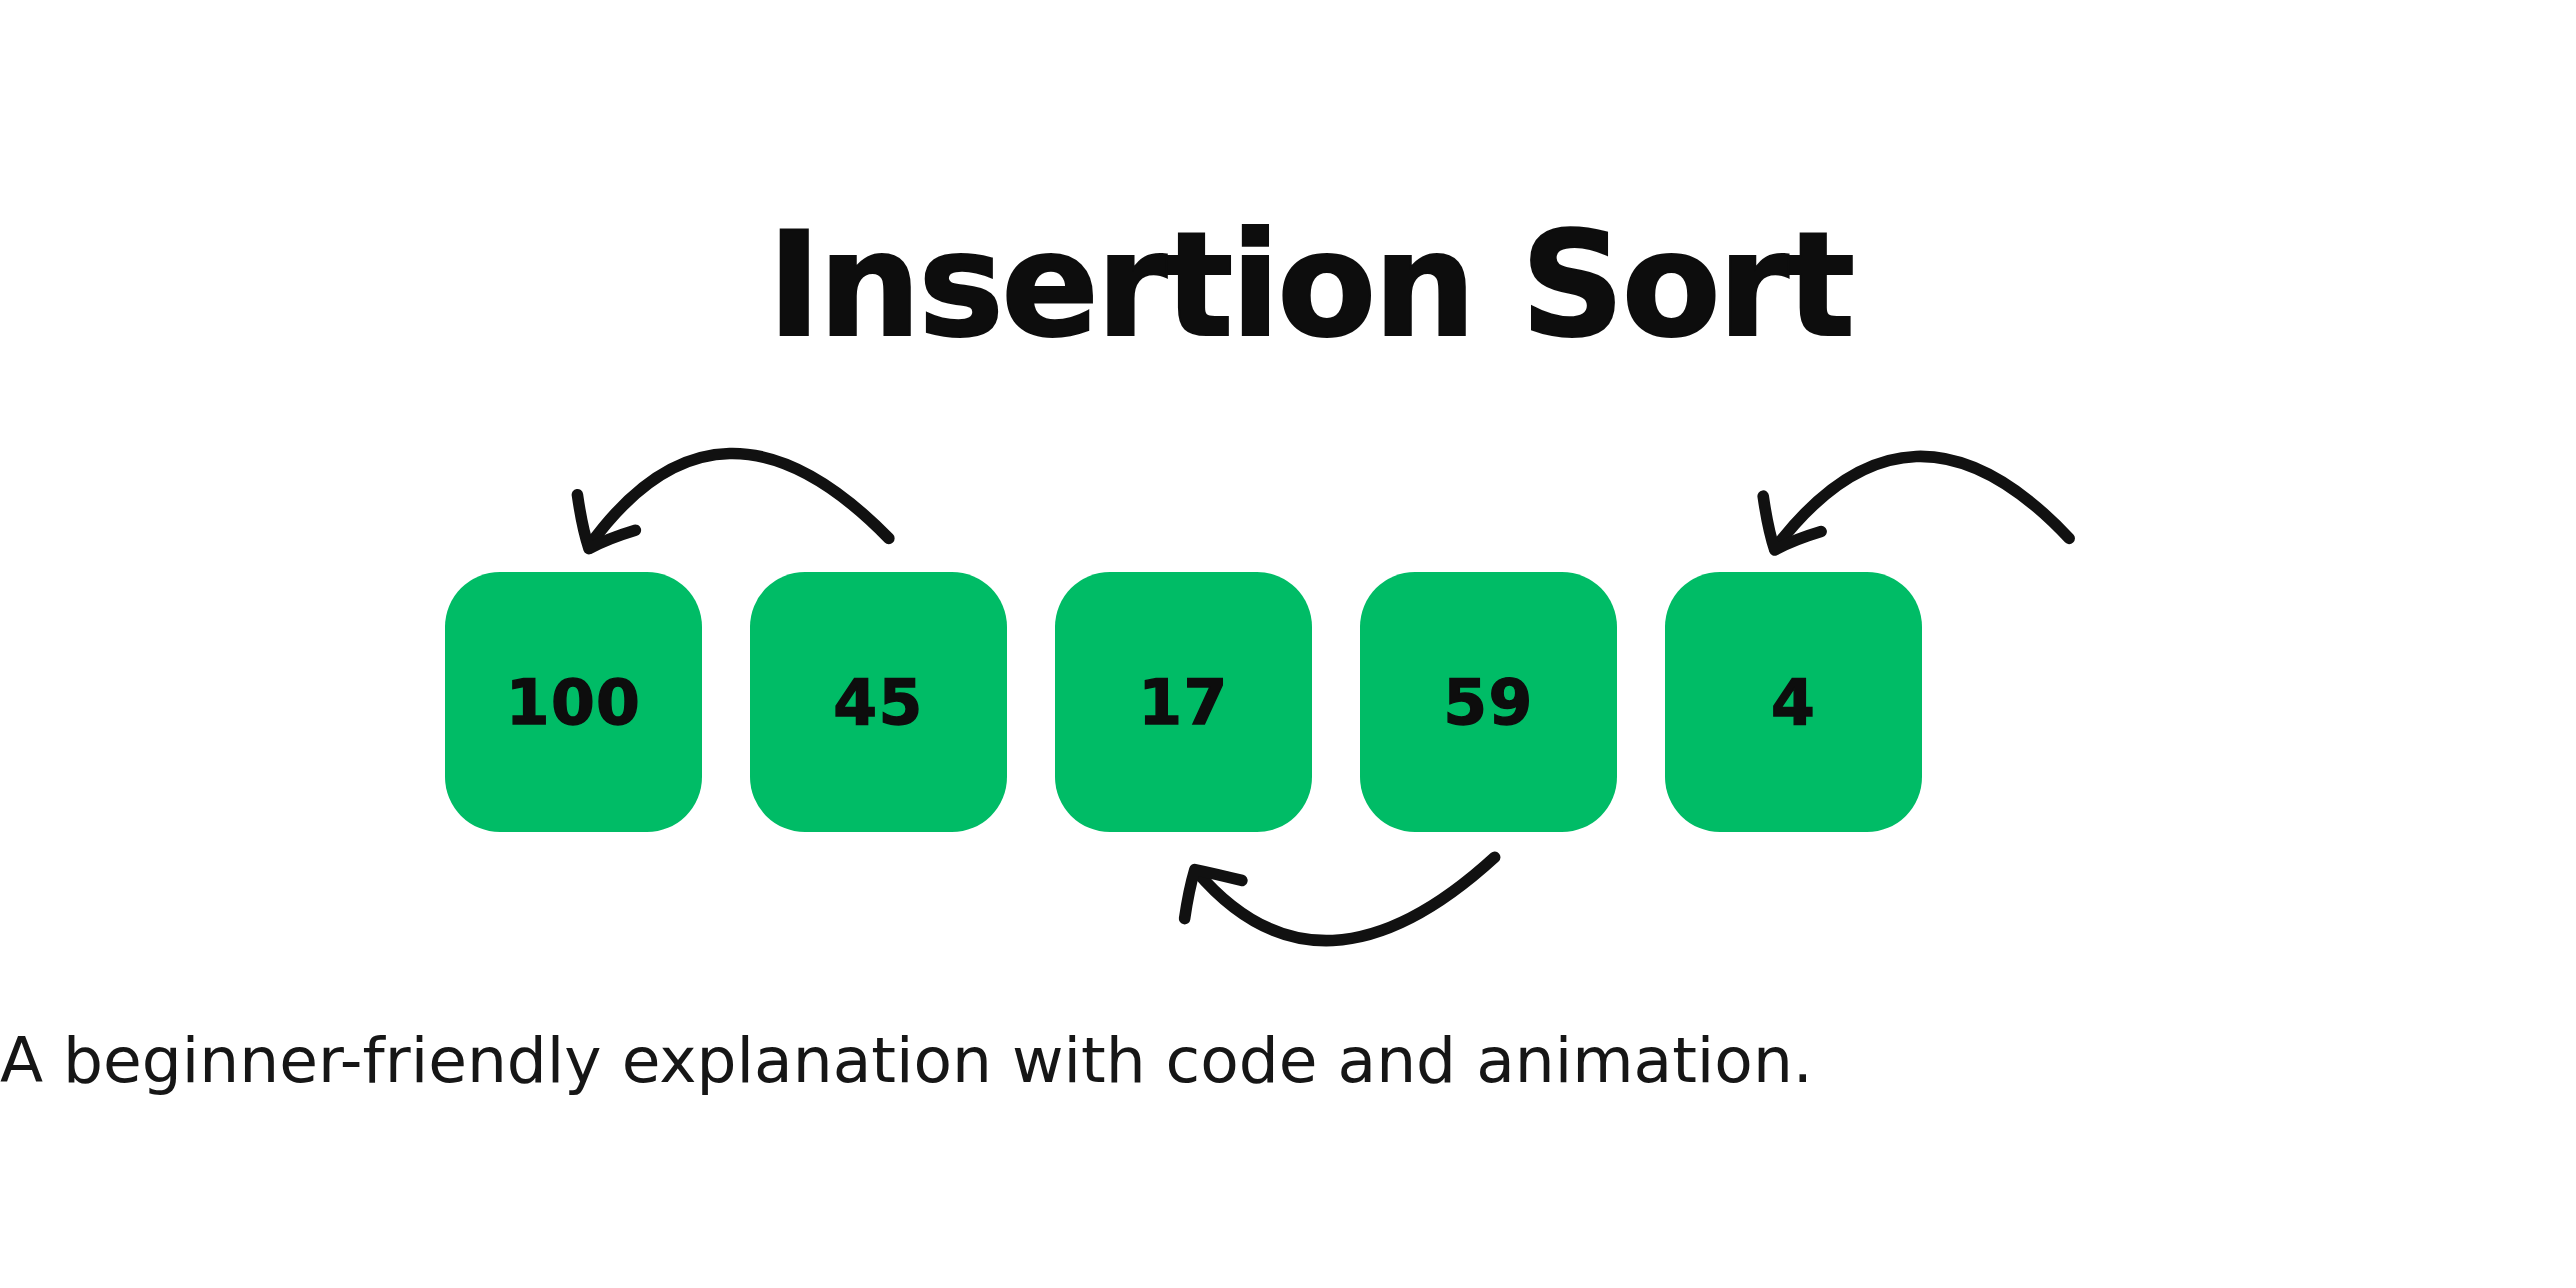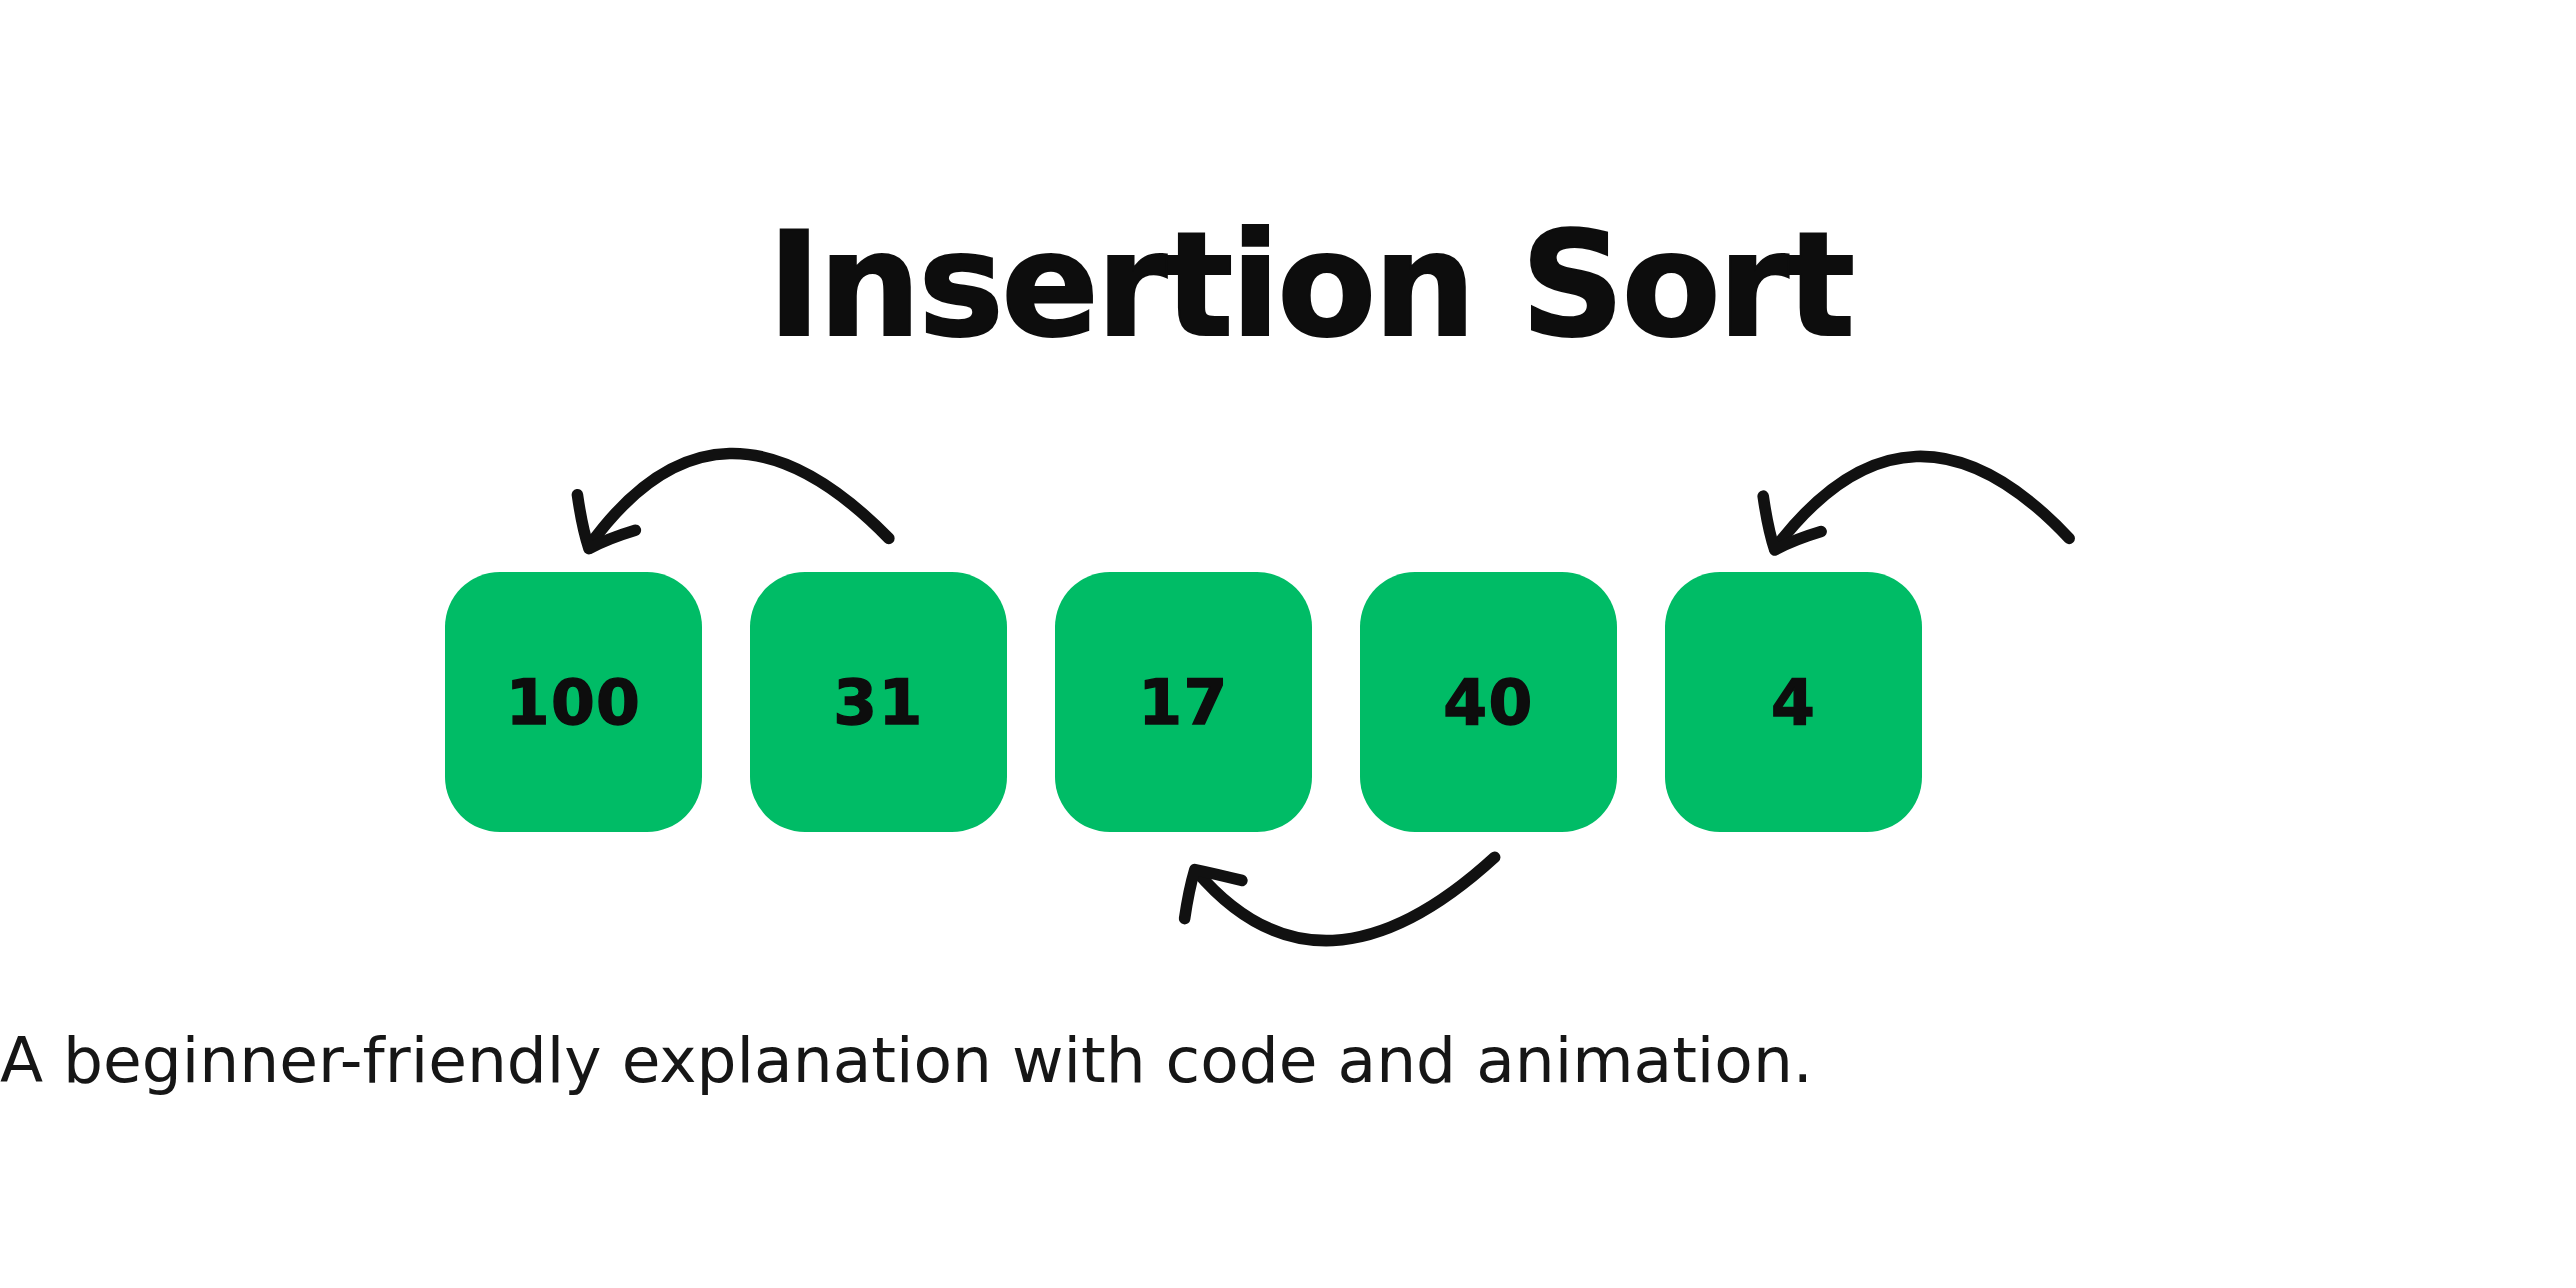--- a/index.html
+++ b/index.html
@@ -103,27 +103,27 @@
       <path d="M 1706 1348 Q 1712 1306 1721 1276 Q 1750 1282 1790 1292"></path>
     </g>
   </svg>
 
   <div class="row">
 
   <div class="box">
       <span class="num">100</span>
     </div>
       <div class="box">
-      <span class="num">31</span>
+      <span class="num">45</span>
     </div>
       <div class="box">
       <span class="num">17</span>
     </div>
       <div class="box">
-      <span class="num">40</span>
+      <span class="num">59</span>
     </div>
       <div class="box">
       <span class="num">4</span>
     </div>
     </div>
 
   <p class="subtitle">A beginner-friendly explanation with code and animation.</p>
 
 </div>
 

